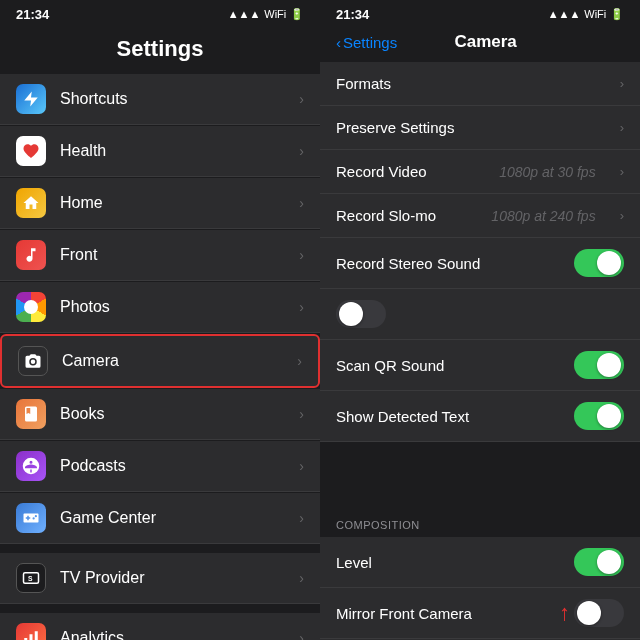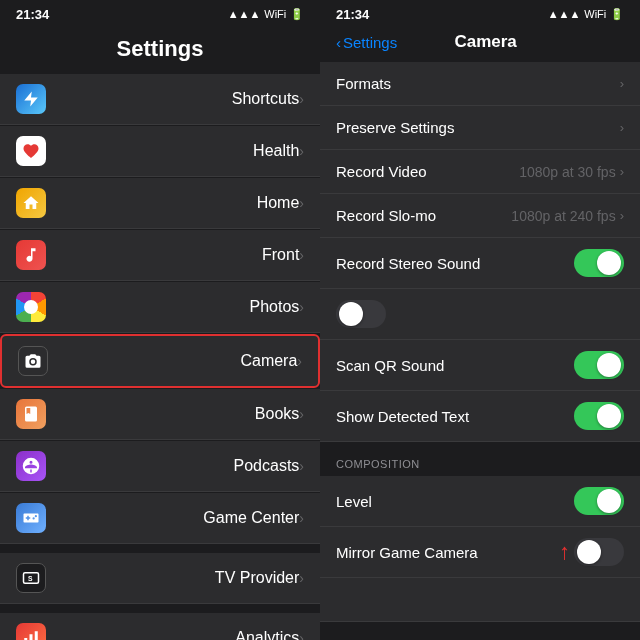--- a/index.html
+++ b/index.html
@@ -53,21 +53,20 @@
     .left-header-title {
       font-size: 22px;
       font-weight: 700;
       color: #fff;
       text-align: center;
     }
 
     .settings-list {
       flex: 1;
       overflow: hidden;
-      text-align: right;
     }
 
     .settings-item {
       display: flex;
       align-items: center;
       padding: 10px 16px;
       border-bottom: 0.5px solid #3a3a3c;
       background: #2c2c2e;
       margin: 0 0 1px 0;
       position: relative;
@@ -188,21 +187,22 @@
 
     .right-item-label {
       font-size: 15px;
       color: #fff;
       flex: 1;
     }
 
     .right-item-value {
       font-size: 14px;
       color: #636366;
-      margin-right: 4px;
+      margin-right: 24px;
+      font-style: italic;
     }
 
     .chevron-right {
       color: #636366;
       font-size: 13px;
     }
 
     
     .toggle {
       width: 50px;
@@ -220,26 +220,27 @@
       border-radius: 50%;
       background: #fff;
       top: 2px;
       box-shadow: 0 1px 3px rgba(0,0,0,0.4);
       transition: left 0.2s;
     }
     .toggle.on .toggle-knob { left: 23px; }
     .toggle.off .toggle-knob { left: 3px; }
 
     .section-header {
-      padding: 16px 16px 6px;
+      padding: 30px 16px 6px;
       font-size: 11px;
       font-weight: 500;
       color: #8e8e93;
       letter-spacing: 0.5px;
       background: #1c1c1e;
+      margin-top: 47px;
     }
 
     
     .red-arrow {
       color: #e03030;
       font-size: 22px;
       margin-right: 4px;
     }
 
     
@@ -467,21 +468,21 @@
     <div class="section-header">COMPOSITION</div>
 
     <div class="right-section">
       <div class="right-item">
         <span class="right-item-label">Level</span>
         <div class="toggle on">
             <div class="toggle-knob"></div>
           </div>
       </div>
       <div class="right-item">
-        <span class="right-item-label">Mirror Game Camera</span>
+        <span class="right-item-label">Mirror Front Camera</span>
         <span class="red-arrow">↑</span>
         <div class="toggle off">
             <div class="toggle-knob"></div>
           </div>
       </div>
       <div class="right-item">
         
         
       </div>
     </div>

